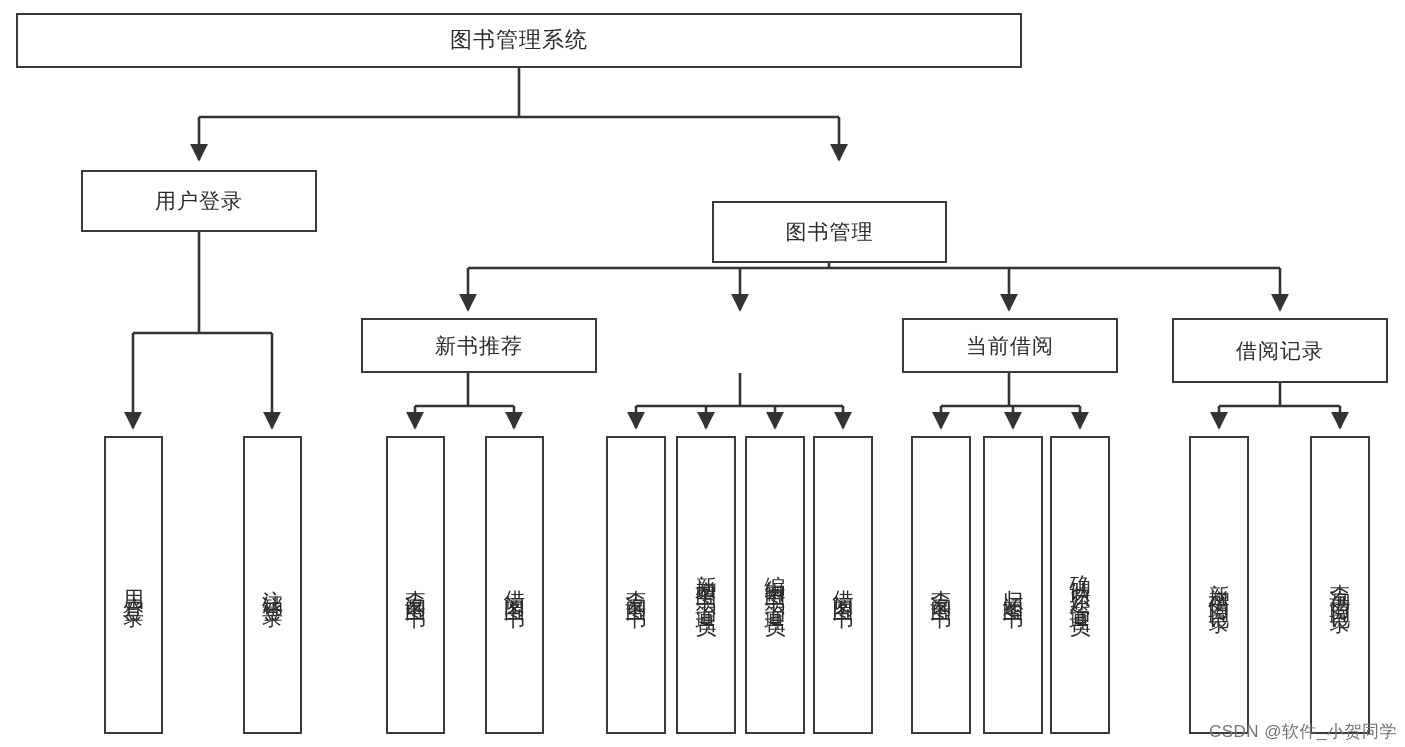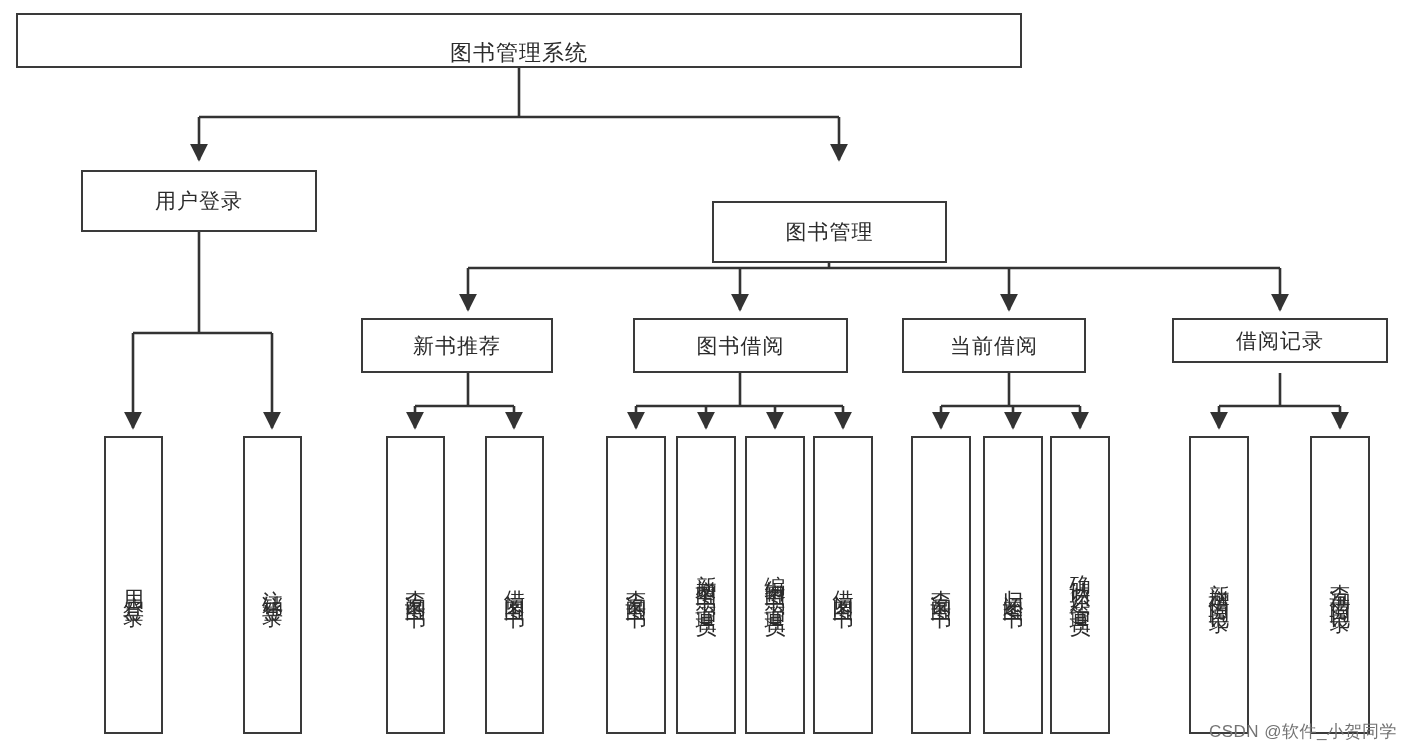--- a/index.html
+++ b/index.html
@@ -110,41 +110,38 @@
       <path d="M 1013 406 L 1013 428" marker-end="url(#arrow)"></path>
       <path d="M 1080 406 L 1080 428" marker-end="url(#arrow)"></path>
 
       <path d="M 1280 373 L 1280 406"></path>
       <path d="M 1219 406 L 1340 406"></path>
       <path d="M 1219 406 L 1219 428" marker-end="url(#arrow)"></path>
       <path d="M 1340 406 L 1340 428" marker-end="url(#arrow)"></path>
     </g>
   </svg>
 
-  <div class="node h root" style="left:16px;top:13px;width:1006px;height:55px;align-items:flex-end;">
+  <div class="node h root" style="left:16px;top:13px;width:1006px;height:55px;">
     <span>图书管理系统</span>
   </div>
 
   <div class="node h" style="left:81px;top:170px;width:236px;height:62px;">
     <span>用户登录</span>
   </div>
   <div class="node h" style="left:712px;top:170px;width:235px;height:62px;margin-top:31px;">
     <span>图书管理</span>
   </div>
 
-  <div class="node h" style="left:361px;top:318px;width:192px;height:55px;">
+  <div class="node h" style="left:361px;top:318px;width:236px;height:55px;">
     <span>新书推荐</span>
   </div>
-  <div class="node h" style="left:633px;top:318px;width:215px;height:55px;">
-    <span>图书借阅</span>
-  </div>
-  <div class="node h" style="left:902px;top:318px;width:184px;height:55px;">
+  <div class="node h" style="left:902px;top:318px;width:216px;height:55px;">
     <span>当前借阅</span>
   </div>
-  <div class="node h" style="left:1172px;top:318px;width:216px;height:45px;">
+  <div class="node h" style="left:1172px;top:318px;width:216px;height:65px;">
     <span>借阅记录</span>
   </div>
 
   <div class="node v" style="left:104px;top:436px;width:59px;height:298px;">
     <span class="vlabel">用户登录</span>
   </div>
   <div class="node v" style="left:243px;top:436px;width:59px;height:298px;">
     <span class="vlabel">注销登录</span>
   </div>
 

